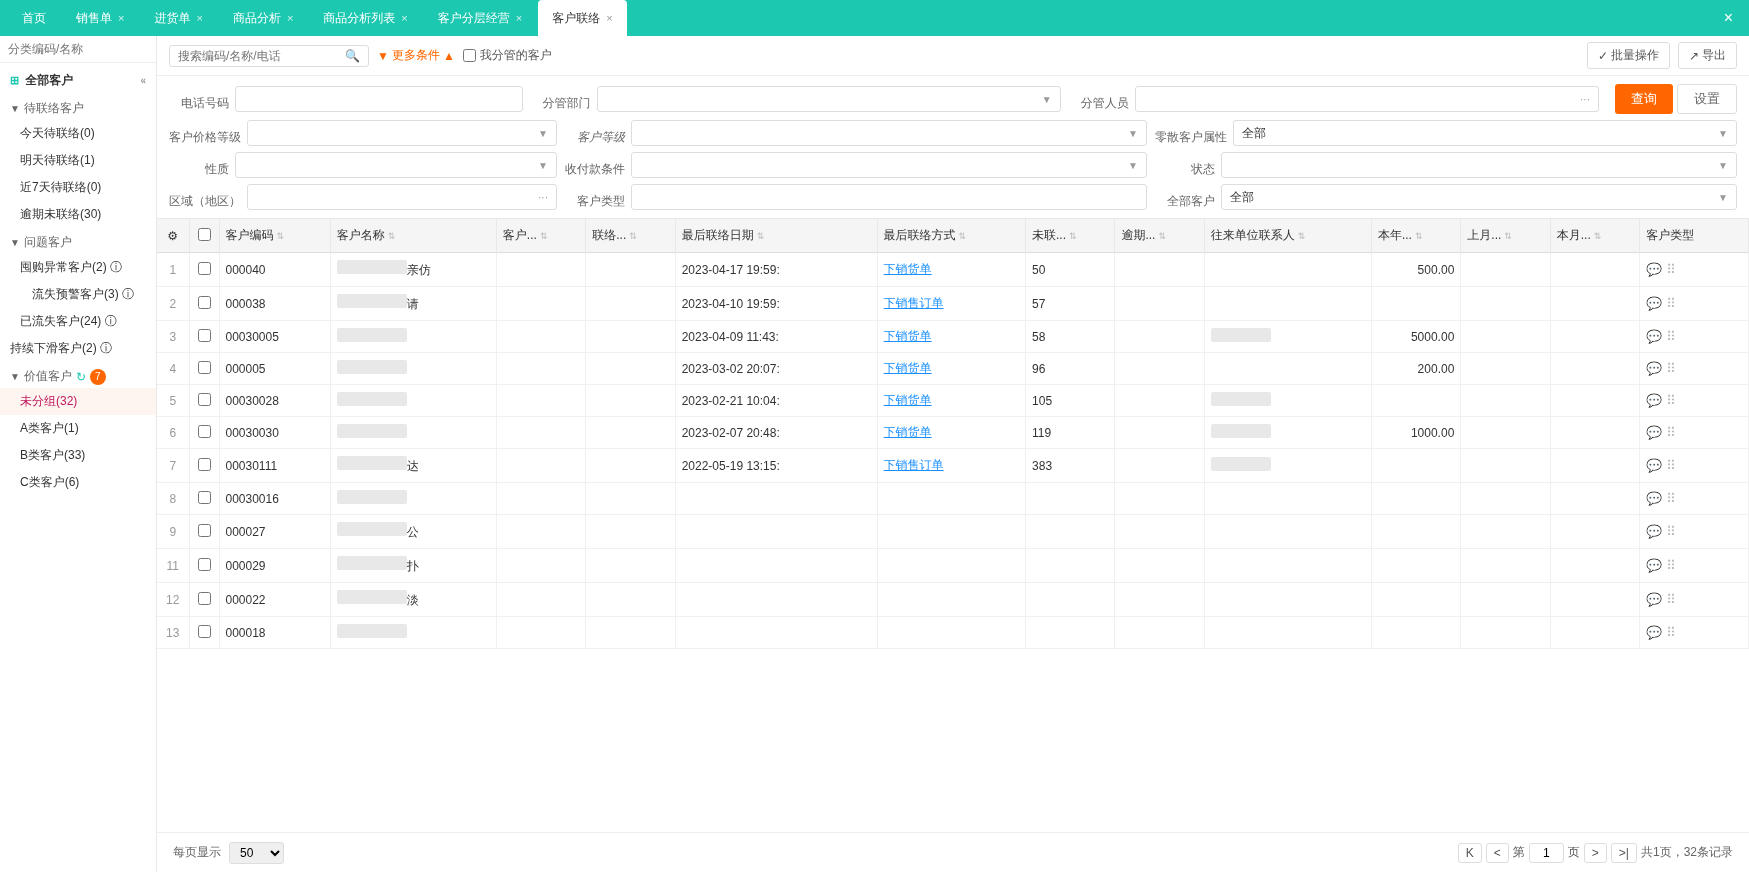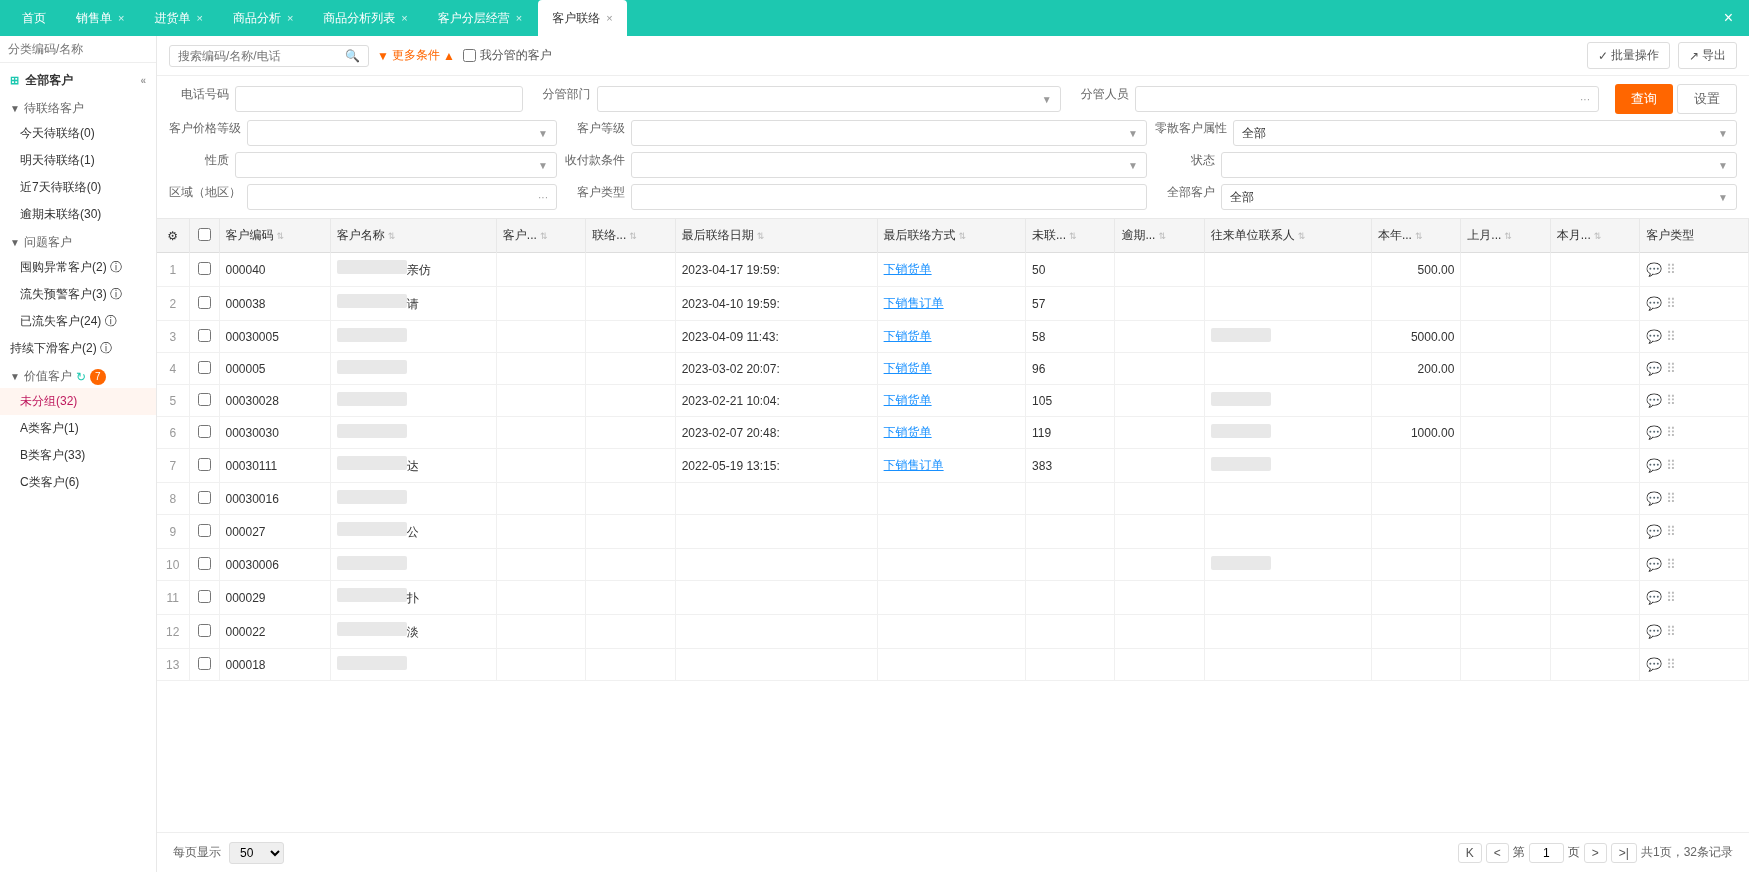--- a/index.html
+++ b/index.html
@@ -189,21 +189,21 @@
     }
     .filter-row {
       display: flex;
       align-items: center;
       gap: 8px;
       margin-bottom: 6px;
     }
     .filter-row:last-child { margin-bottom: 0; }
     .filter-item {
       display: flex;
-      align-items: flex-start;
+      align-items: flex-end;
       flex: 1;
       gap: 6px;
       min-width: 0;
     }
     .filter-label {
       color: #666;
       white-space: nowrap;
       min-width: 60px;
       text-align: right;
     }
@@ -437,21 +437,21 @@
       <div class="tree-node" style="padding-left:20px;">今天待联络(0)</div>
       <div class="tree-node" style="padding-left:20px;">明天待联络(1)</div>
       <div class="tree-node" style="padding-left:20px;">近7天待联络(0)</div>
       <div class="tree-node" style="padding-left:20px;">逾期未联络(30)</div>
 
       <div class="tree-section-header">
         <span class="arrow">▼</span>
         <span>问题客户</span>
       </div>
       <div class="tree-node" style="padding-left:20px;">囤购异常客户(2) ⓘ</div>
-      <div class="tree-node" style="padding-left:20px;">流失预警客户(3) ⓘ</div>
+      <div class="tree-node" style="padding-left:32px;">流失预警客户(3) ⓘ</div>
       <div class="tree-node" style="padding-left:20px;">已流失客户(24) ⓘ</div>
       <div class="tree-node" style="">持续下滑客户(2) ⓘ</div>
 
       <div class="tree-section-header" style="display:flex;align-items:center;gap:4px;">
         <span class="arrow">▼</span>
         <span>价值客户</span>
         <span class="refresh-icon">↻</span>
         <span class="badge-orange">7</span>
       </div>
       <div class="tree-node active" style="padding-left:20px;">未分组(32)</div>
@@ -516,21 +516,21 @@
       </div>
 
       <div class="filter-row">
         <div class="filter-item">
           <span class="filter-label">客户价格等级</span>
           <div class="filter-select">
             <span></span>
             <span class="arrow">▼</span>
           </div>
         </div>
-        <div class="filter-item" style="flex:1.5;">
+        <div class="filter-item" style="flex:1.5;font-style:italic;">
           <span class="filter-label">客户等级</span>
           <div class="filter-select">
             <span></span>
             <span class="arrow">▼</span>
           </div>
         </div>
         <div class="filter-item" style="flex:1.5;">
           <span class="filter-label">零散客户属性</span>
           <div class="filter-select">
             <span>全部</span>
@@ -854,42 +854,20 @@
               <td style="text-align: center;"><input type="checkbox" style=""></td>
               <td>000027</td>
               <td style="min-width: 80px;"><span class="td-masked" style="width: 70px;"></span><span>公</span></td>
               <td></td>
               <td></td>
               <td></td>
               <td></td>
               <td></td>
               <td></td>
               <td></td>
-              <td class="td-number"></td>
-              <td class="td-number"></td>
-              <td class="td-number"></td>
-              <td>
-                <div class="td-actions">
-    <span class="action-icon" title="联络">💬</span>
-    <span class="action-icon" title="更多">⠿</span>
-  </div>
-              </td>
-            </tr>
-            <tr>
-              <td style="text-align: center; color: rgb(153, 153, 153);">10</td>
-              <td style="text-align: center;"><input type="checkbox" style=""></td>
-              <td>00030006</td>
-              <td style="min-width: 80px;"><span class="td-masked" style="width: 70px;"></span></td>
-              <td></td>
-              <td></td>
-              <td></td>
-              <td></td>
-              <td></td>
-              <td></td>
-              <td><span class="td-masked"></span></td>
               <td class="td-number"></td>
               <td class="td-number"></td>
               <td class="td-number"></td>
               <td>
                 <div class="td-actions">
     <span class="action-icon" title="联络">💬</span>
     <span class="action-icon" title="更多">⠿</span>
   </div>
               </td>
             </tr>

